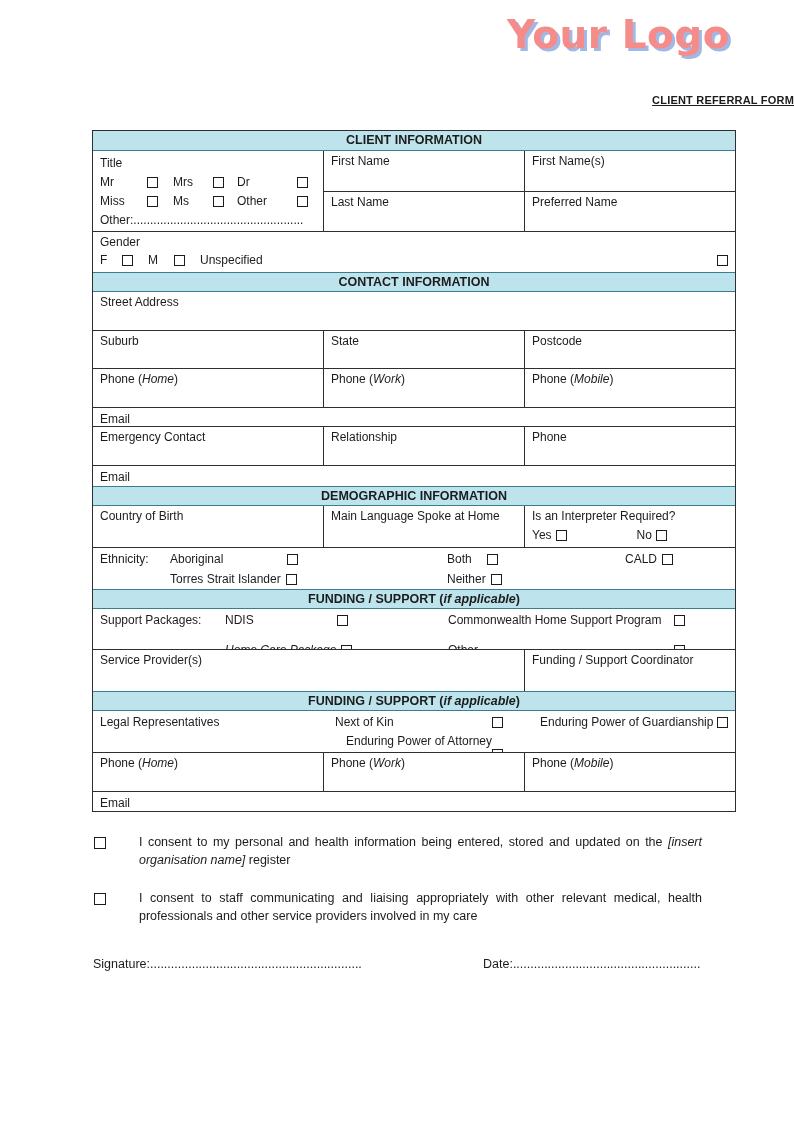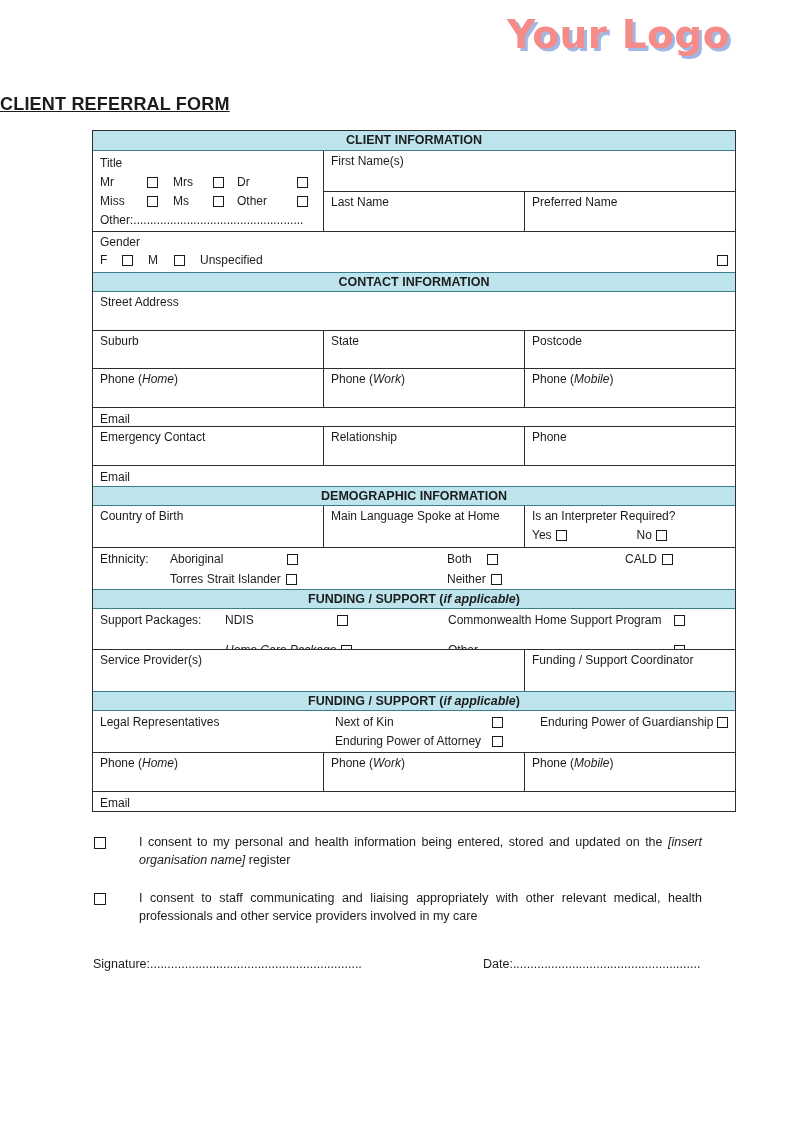--- a/index.html
+++ b/index.html
@@ -10,22 +10,22 @@
     overflow:hidden;
   }
   
   .logo {
     position:absolute; top:12px; right:64px;
     font-family:"DejaVu Sans", sans-serif; font-weight:bold; font-size:39px;
     color:#f58c8a; text-shadow:3px 3px 0 #a2b8e4; letter-spacing:0.5px;
   }
   
   .form-title {
-    position:absolute; top:94px; left:0; width:100%; text-align:left;
-    font-weight:bold; font-size:18px; text-decoration:underline; letter-spacing:0.2px;
+    position:absolute; top:94px; left:0; width:100%; text-align:right;
+    font-weight:bold; font-size:11px; text-decoration:underline; letter-spacing:0.2px;
   }
   
   .tbl { position:absolute; left:92px; top:130px; width:644px; border:1.5px solid #2e2e2e; background:#fff; }
   .band {
     height:20px; line-height:19px; background:#bde4ec; text-align:center;
     font-weight:bold; font-size:12.5px;
     border-top:1px solid #3a7e8d; border-bottom:1px solid #3a7e8d;
   }
   .band:first-child { border-top:none; }
   .band i { font-style:italic; }
@@ -69,21 +69,21 @@
   
   .sp-grid { display:grid; grid-template-columns:125px 112px 111px 226px 1fr; row-gap:14px; align-items:center; line-height:16px; }
   .sp-grid .span23 { grid-column:2/4; display:flex; align-items:center; gap:5px; white-space:nowrap;font-style:italic; }
   .sp-grid .c4 { grid-column:4; white-space:nowrap; }
   .sp-grid .c5 { grid-column:5; }
   
   .legal-grid { display:grid; grid-template-columns:235px 168px 1fr; row-gap:3px; align-items:center; line-height:16px; }
   .legal-grid .pair { display:flex; align-items:center; }
   .legal-grid .pair .cb { margin-left:auto; }
   .legal-grid .pad37 { padding-left:37px; }
-  .legal-grid .g2 { grid-column:2; }
+  .legal-grid .g2 { grid-column:2;flex-direction:column; }
   
   .consent { position:absolute; left:94px; top:834px; width:612px; }
   .consent-item { position:relative; margin-bottom:21px; }
   .consent-item .cb { position:absolute; left:0; top:3px; width:12px; height:12px; }
   .consent-text { margin-left:45px; width:563px; text-align:justify; font-size:12.5px; line-height:17.5px; }
   
   .sig-row { position:absolute; left:93px; top:957px; width:612px; height:18px; font-size:12.5px; }
   .sig-row .sig { position:absolute; left:0; white-space:nowrap; overflow:hidden; max-width:300px; }
   .sig-row .date { position:absolute; left:390px; white-space:nowrap; overflow:hidden; max-width:222px; }
 </style>
@@ -116,20 +116,21 @@
           <span class="cb"></span>
           <span>Ms</span>
           <span class="cb"></span>
           <span>Other</span>
           <span class="cb"></span>
         </div>
         <div class="dotted">Other:...................................................</div>
       </div>
       <div class="rcol">
         <div class="rrow divider">
+          <div class="cell c2"><span>First Name</span></div>
           <div class="cell last"><span>First Name(s)</span></div>
         </div>
         <div class="rrow">
           <div class="cell c2"><span>Last Name</span></div>
           <div class="cell last"><span>Preferred Name</span></div>
         </div>
       </div>
     </div>
 
     <div class="row nb h40">

